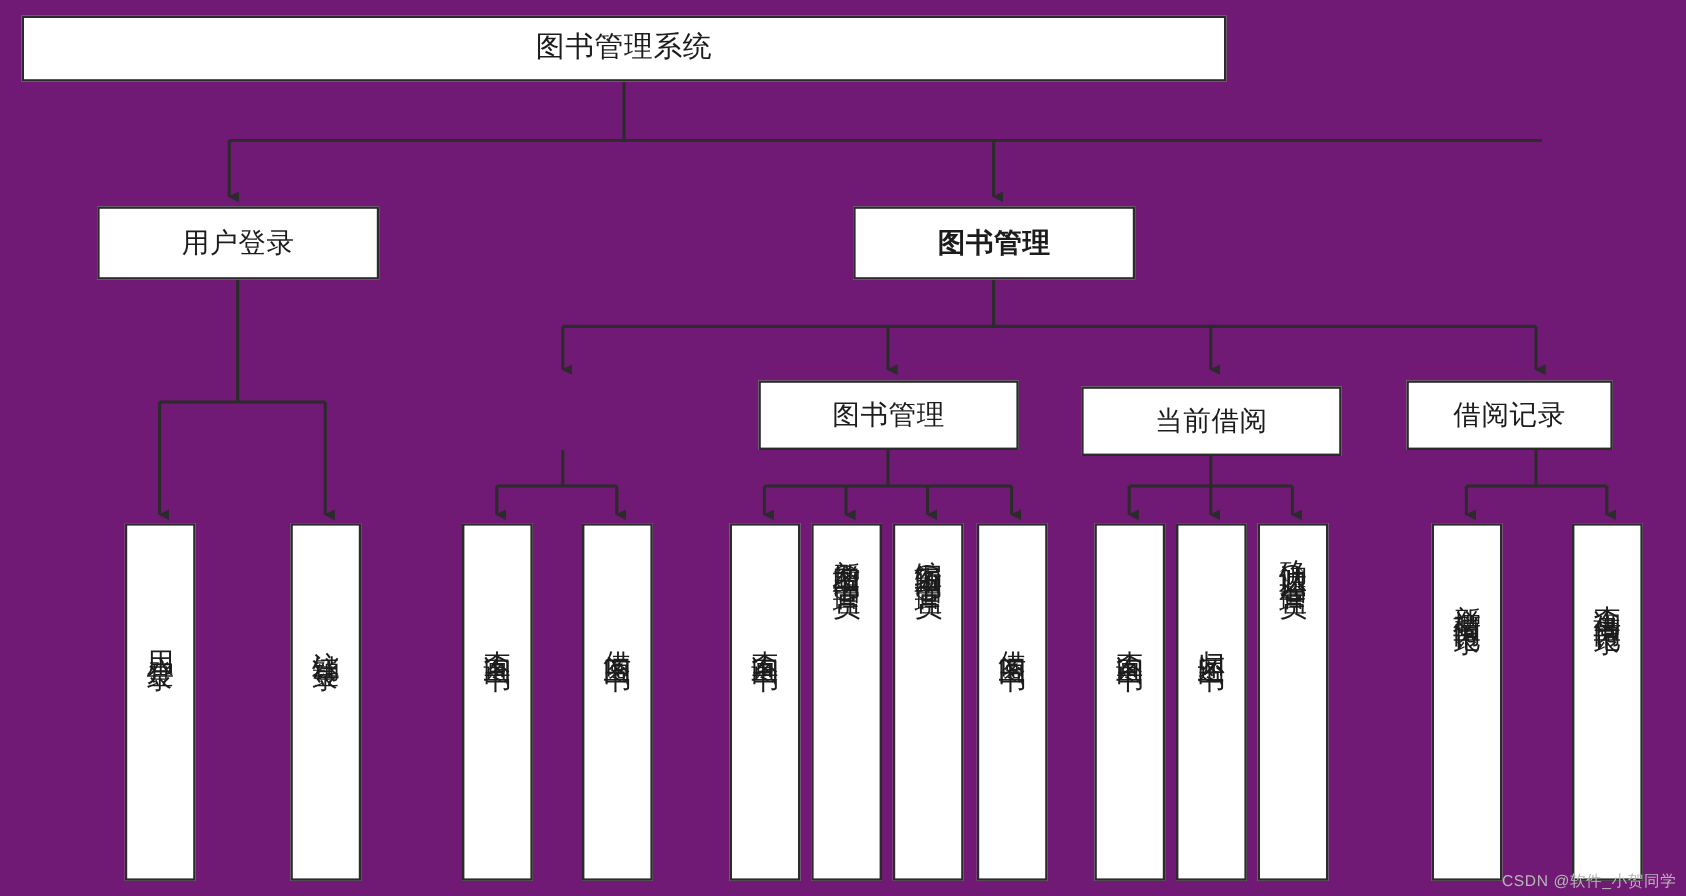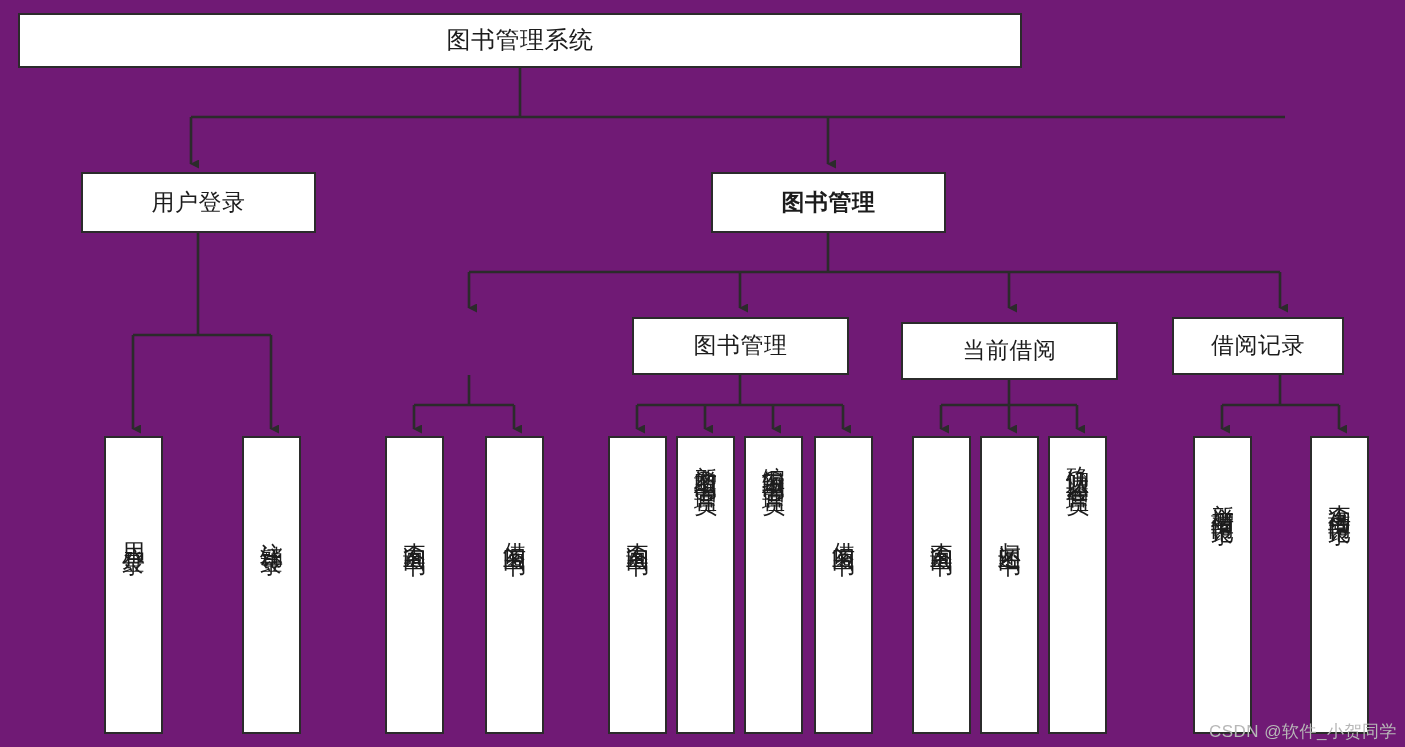--- a/index.html
+++ b/index.html
@@ -61,21 +61,21 @@
     text-orientation: upright;
     font-size: 23px;
     letter-spacing: 4px;
     line-height: 1;
     white-space: pre;
   }
   .watermark {
     position: absolute;
     right: 8px;
     bottom: 4px;
-    font-size: 17px;
+    font-size: 13px;
     color: #b7b7b7;
     letter-spacing: 0.5px;
     white-space: nowrap;
     user-select: none;
   }
 </style>
 </head>
 <body>
 
 <div id="diagram-root">

